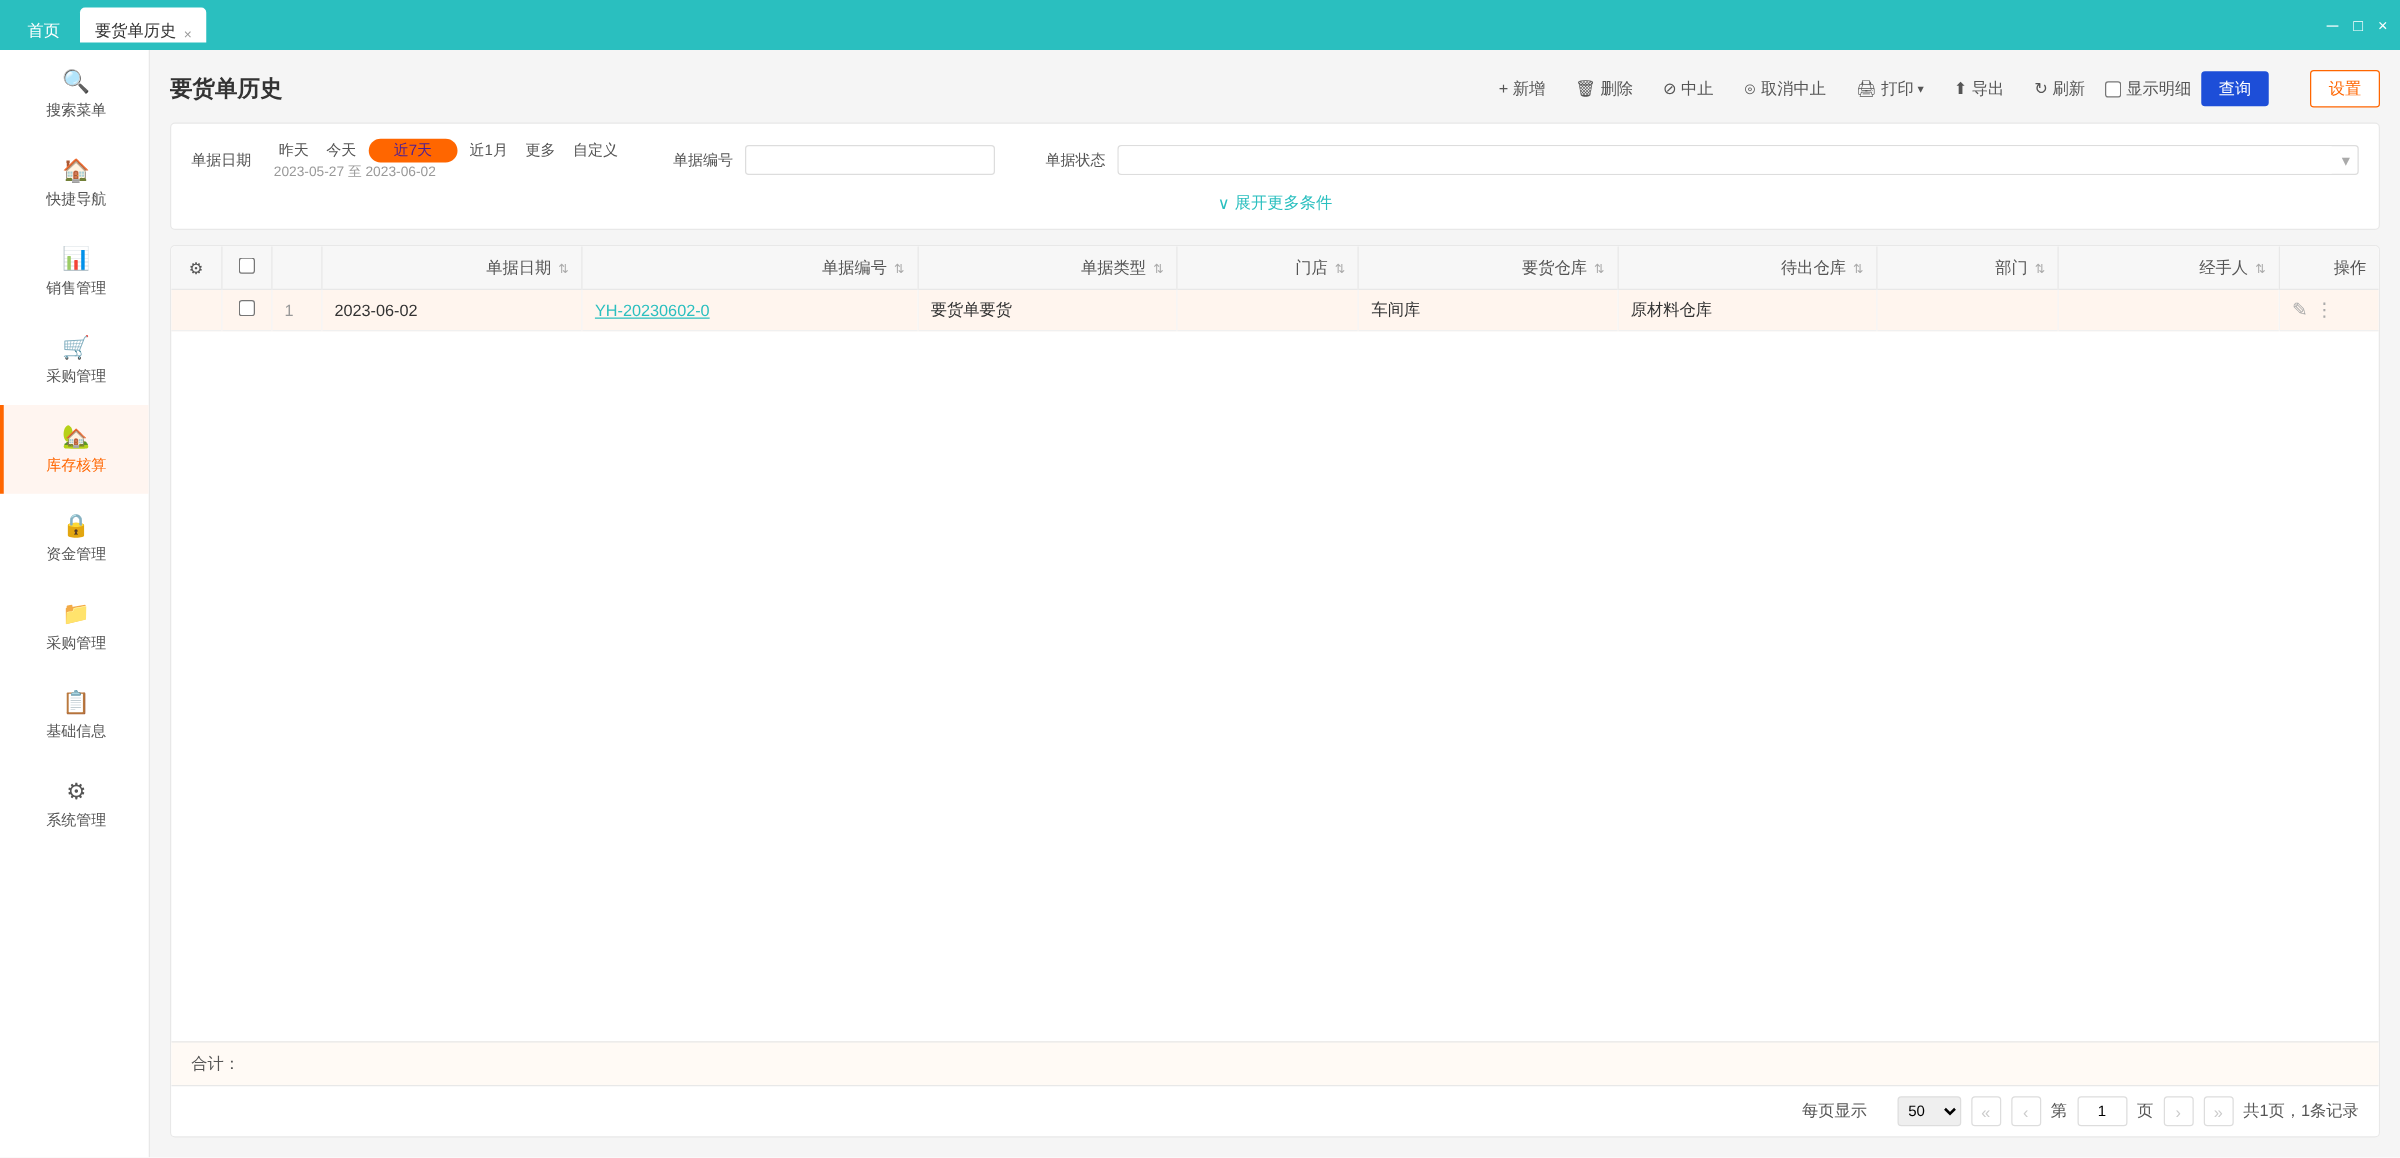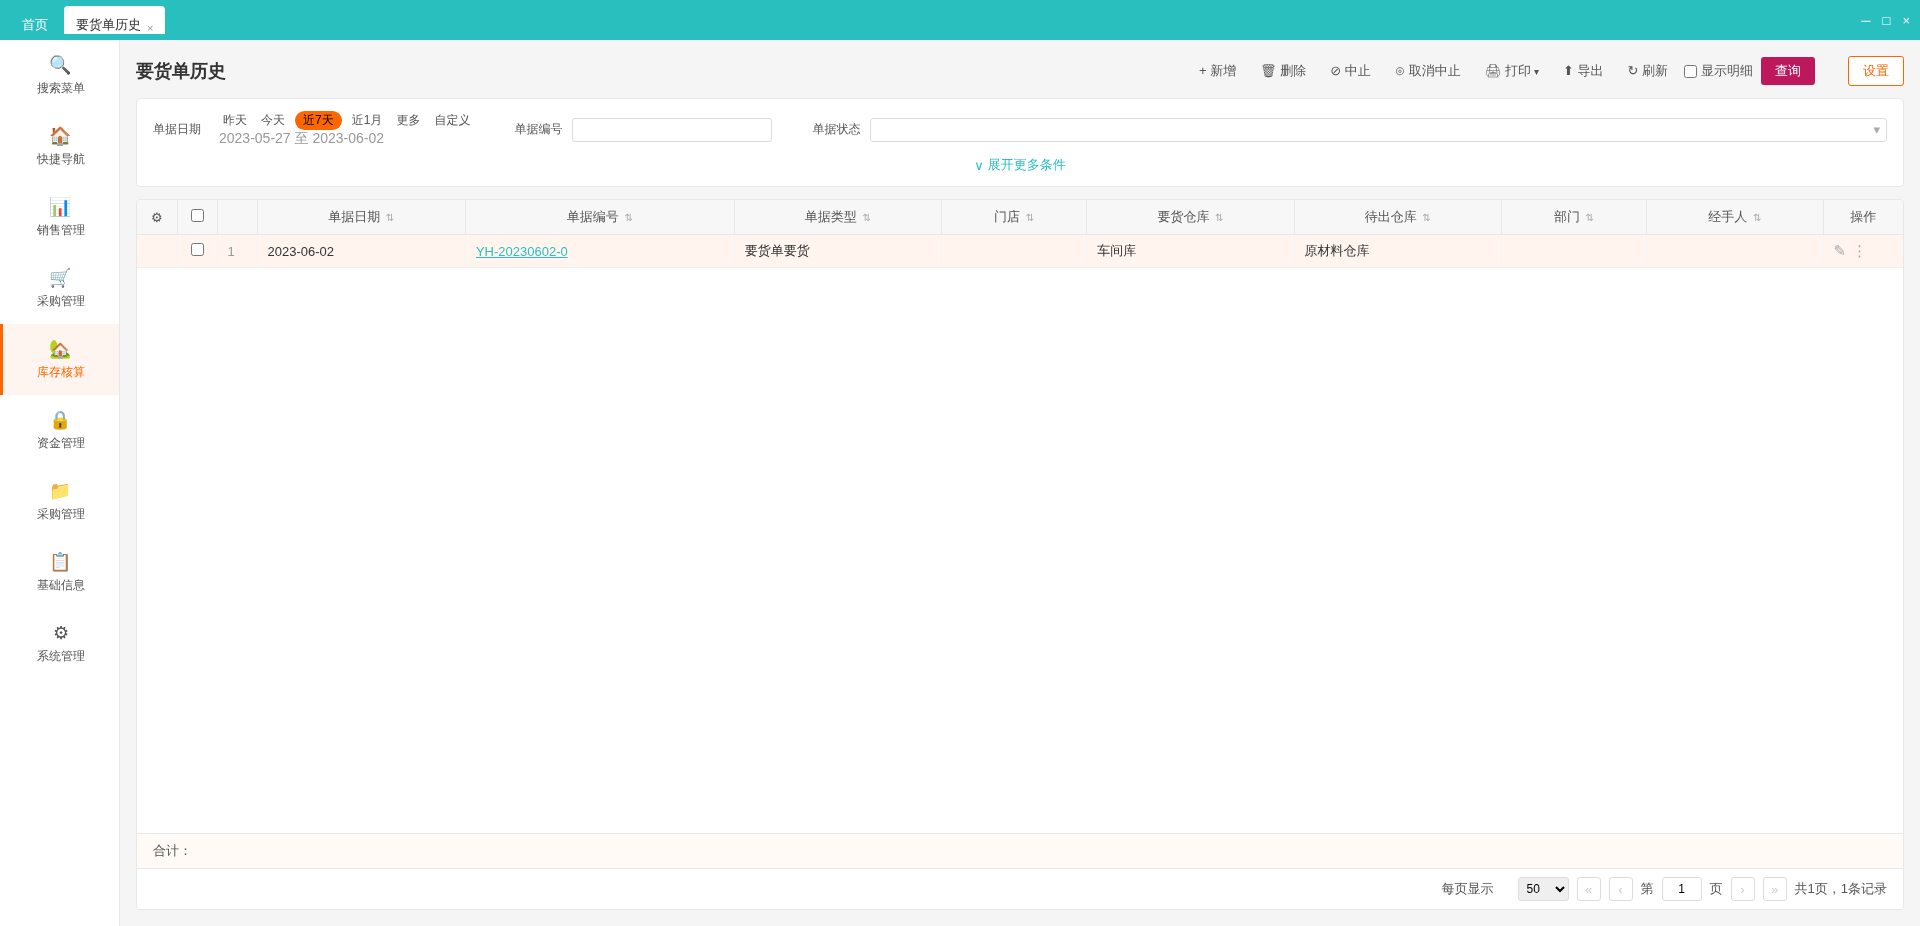--- a/index.html
+++ b/index.html
@@ -126,21 +126,21 @@
       color: #555;
       cursor: pointer;
       border: none;
       background: transparent;
     }
     .toolbar-btn.has-arrow::after {
       content: '▾';
       font-size: 10px;
     }
     .btn-primary {
-      background: #be185d;
+      background: #1d4ed8;
       color: #fff;
       border: none;
       border-radius: 3px;
       padding: 5px 14px;
       cursor: pointer;
       font-size: 13px;
     }
     .btn-secondary {
       background: #fff;
       color: #ff6600;
@@ -193,26 +193,26 @@
     }
     .date-btn {
       font-size: 12px;
       color: #555;
       cursor: pointer;
       padding: 1px 4px;
       border-radius: 2px;
     }
     .date-btn.active {
       background: #ff6600;
-      color: #000000;
+      color: #4c1d95;
       border-radius: 10px;
-      padding: 1px 8px;
+      padding: 1px 20px;
     }
     .date-range-text {
-      font-size: 14px;
+      font-size: 11px;
       color: #999;
     }
     .filter-input {
       border: 1px solid #ddd;
       border-radius: 3px;
       padding: 4px 8px;
       font-size: 12px;
       width: 200px;
       outline: none;
     }
@@ -241,21 +241,21 @@
       width: 100%;
       border-collapse: collapse;
       font-size: 12px;
     }
     thead tr {
       background: #f7f7f7;
       border-bottom: 1px solid #e8e8e8;
     }
     thead th {
       padding: 8px 10px;
-      text-align: center;
+      text-align: right;
       color: #555;
       font-weight: normal;
       white-space: nowrap;
       border-right: 1px solid #e8e8e8;
       user-select: none;
       cursor: pointer;
     }
     thead th:last-child { border-right: none; }
     thead th .sort-icon { color: #aaa; font-size: 10px; margin-left: 2px; }
     tbody tr { border-bottom: 1px solid #f0f0f0; }

